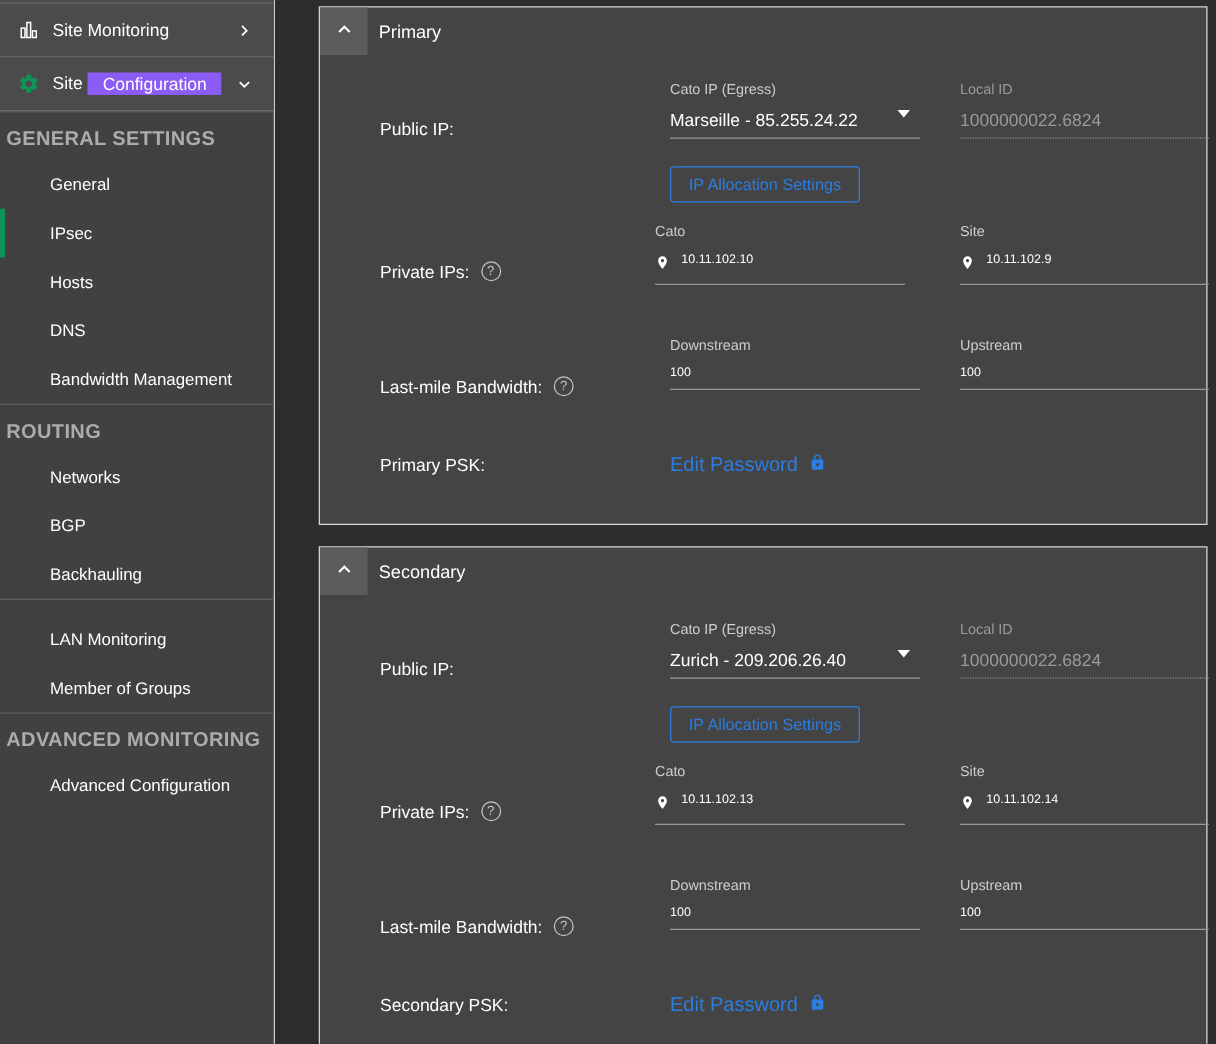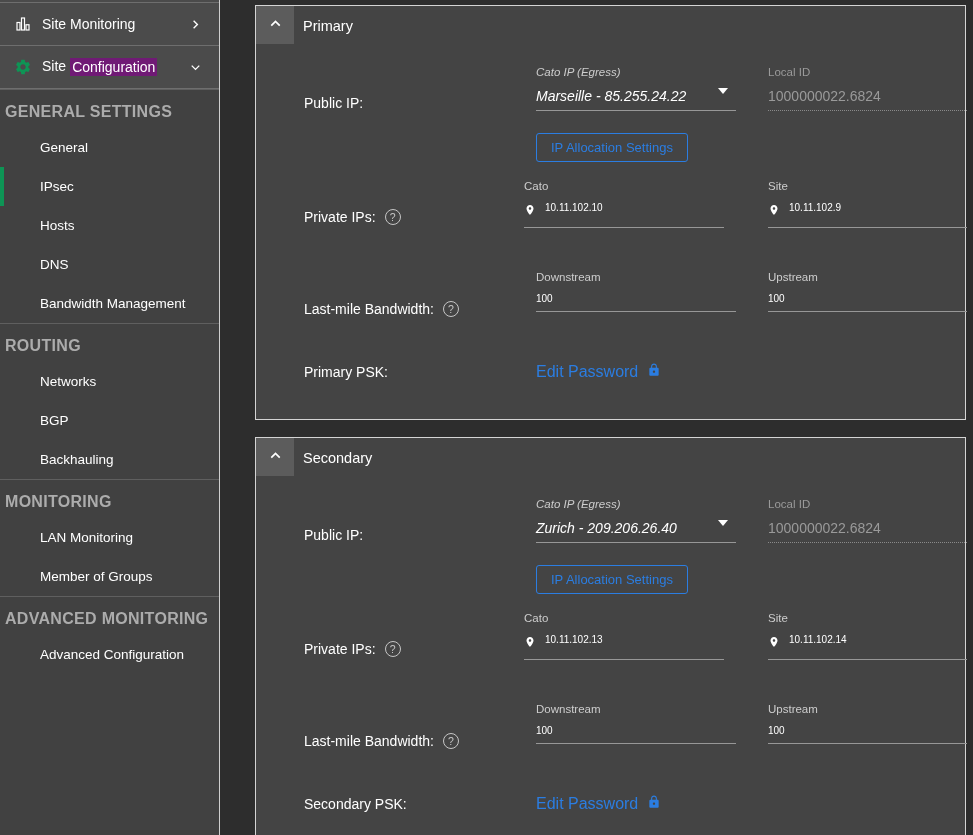--- a/index.html
+++ b/index.html
@@ -8,21 +8,21 @@
 
   
   .sidebar { position: absolute; left: 0; top: 0; width: 220px; height: 835px;
              background: #414141; border-right: 1px solid #cfcfcf; }
   .top-sliver { height: 3px; background: #4b4b4b; border-bottom: 1px solid #6e6e6e; }
   .top-row { height: 43px; background: #4b4b4b; border-bottom: 1px solid #6e6e6e;
              display: flex; align-items: center; padding: 0 16px 0 13px; cursor: pointer; }
   .top-row .ticon { width: 20px; height: 20px; margin-right: 9px; display: flex;
                     align-items: center; justify-content: center; flex: none; }
   .top-label { flex: 1; display: flex; gap: 4px; font-size: 14px; color: #ffffff; }
-  .hl { background: #701a75; padding: 1px 2px; }
+  .hl { background: #8b5cf6; padding: 1px 12px; }
   .chev { flex: none; display: flex; align-items: center; }
 
   .nav-section { border-top: 1px solid #5f5f5f; padding-top: 12px; }
   .nav-section:first-of-type { border-top: none; }
   .section-header { height: 20px; line-height: 20px; padding: 0 5px; margin-bottom: 6px;
                     font-size: 16px; letter-spacing: .3px; color: #acacac; font-weight: bold; }
   .nav-item { position: relative; height: 39px; line-height: 39px; padding-left: 40px;
               font-size: 13.5px; color: #ffffff; cursor: pointer; }
   .nav-item.active::before { content: ""; position: absolute; left: 0; top: 0;
               width: 4px; height: 100%; background: #0e9455; }
@@ -43,21 +43,21 @@
                gap: 9px; font-size: 14px; color: #ffffff; height: 18px; }
   .rl-public  { top: 88px; }
   .rl-private { top: 202px; }
   .rl-band    { top: 294px; }
   .rl-psk     { top: 357px; }
   .help { width: 16px; height: 16px; border: 1px solid #c6c6c6; border-radius: 50%;
           color: #c6c6c6; font-size: 10.5px; line-height: 14px; text-align: center;
           display: inline-block; cursor: pointer; flex: none; }
 
   .field { position: absolute; width: 200px; }
-  .f-catoip { left: 280px; top: 60px; font-style: italic; }
+  .f-catoip { left: 280px; top: 60px; }
   .f-localid{ left: 512px; top: 60px; width: 199px; }
   .f-cato   { left: 268px; top: 174px; }
   .f-site   { left: 512px; top: 174px; width: 199px; }
   .f-down   { left: 280px; top: 265px; }
   .f-up     { left: 512px; top: 265px; width: 199px; }
 
   .field-label { font-size: 11.5px; color: #cdcdcd; height: 15px; margin-bottom: 7px; }
   .field-value { display: flex; align-items: flex-start; gap: 9px; min-height: 19px;
                  padding-bottom: 6px; border-bottom: 1px solid #979797;
                  font-size: 14px; color: #ffffff; }
@@ -129,21 +129,20 @@
   </div>
 
   <div class="nav-section">
     <div class="section-header">ROUTING</div>
     <div class="nav-item">Networks</div>
     <div class="nav-item">BGP</div>
     <div class="nav-item">Backhauling</div>
   </div>
 
   <div class="nav-section">
-    <div class="section-header">MONITORING</div>
     <div class="nav-item">LAN Monitoring</div>
     <div class="nav-item">Member of Groups</div>
   </div>
 
   <div class="nav-section">
     <div class="section-header">ADVANCED MONITORING</div>
     <div class="nav-item">Advanced Configuration</div>
   </div>
 </nav>
 

